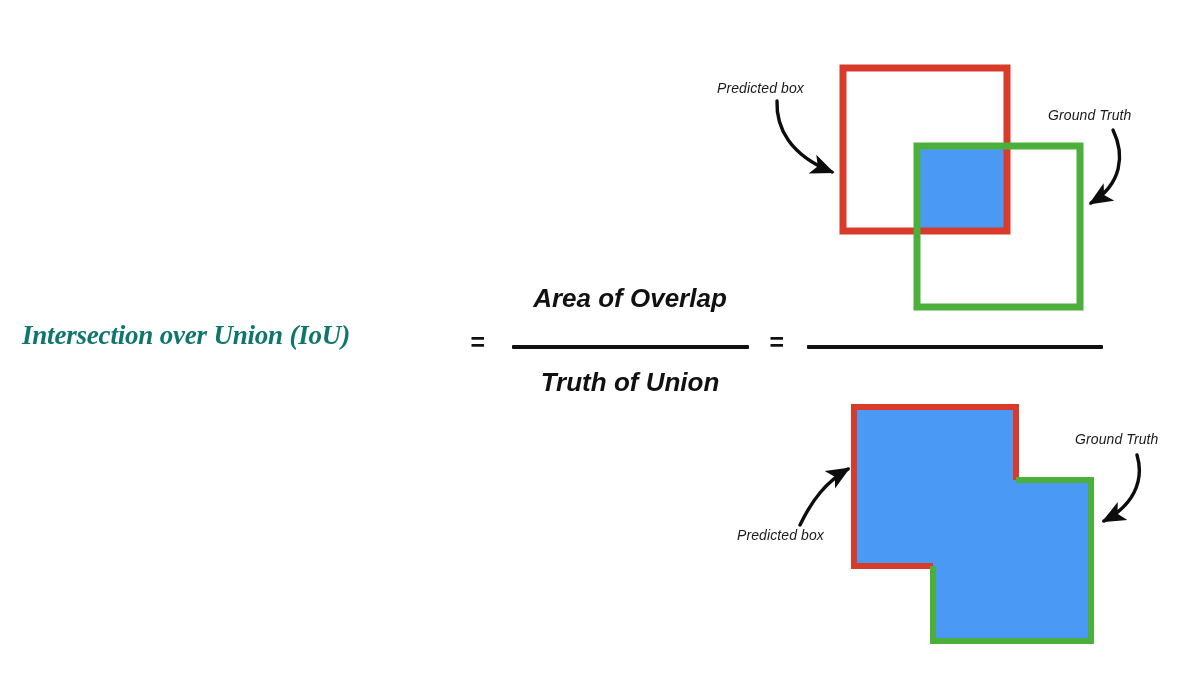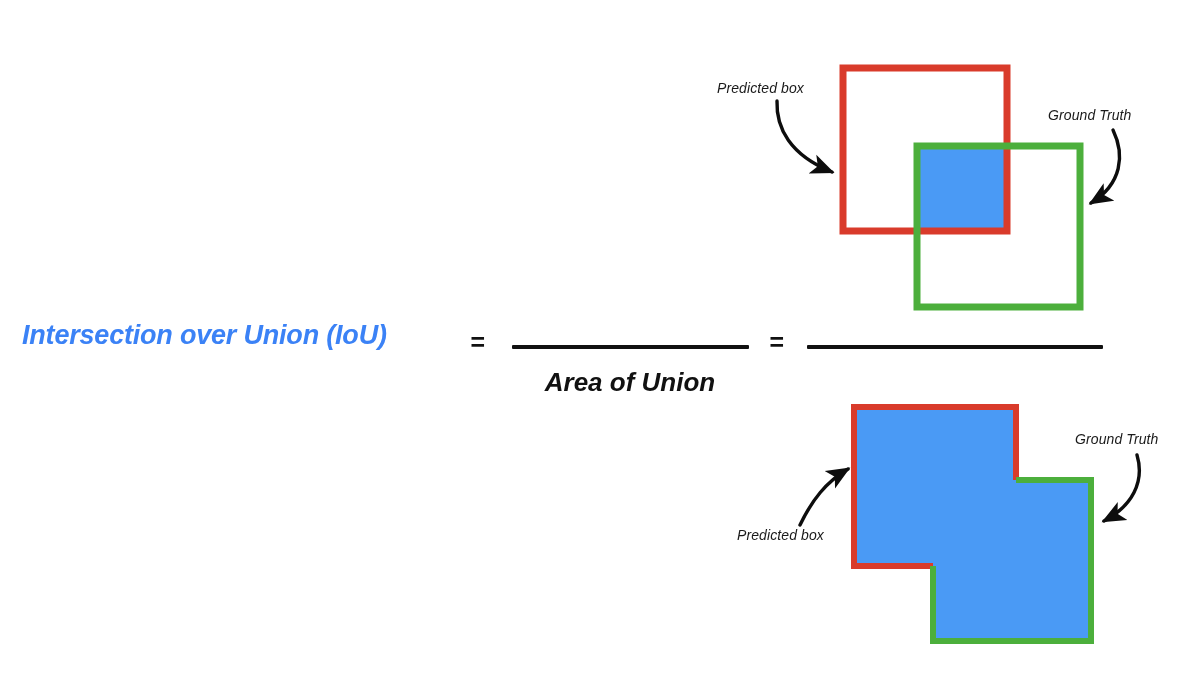--- a/index.html
+++ b/index.html
@@ -81,28 +81,29 @@
     width: 1200px;
     height: 675px;
     pointer-events: none;
   }
 </style>
 </head>
 <body style="background: rgb(255, 255, 255);">
 
 <div id="canvas">
 
-  <div class="abs formula-title" style="color: #3b82f6;">Intersection over Union (IoU)</div>
+  <div class="abs formula-title" style="color: #0f766e; font-family: Liberation Serif, serif;">Intersection over Union (IoU)</div>
 
   <div class="abs eq-sign eq-1" style="color: rgb(17, 17, 17);">=</div>
 
+  <div class="abs frac-num" style="color: rgb(17, 17, 17);">Area of Overlap</div>
 
   <div class="abs frac-bar bar-1" style="background: rgb(17, 17, 17);"></div>
 
-  <div class="abs frac-den" style="color: rgb(17, 17, 17);">Area of Union</div>
+  <div class="abs frac-den" style="color: rgb(17, 17, 17);">Truth of Union</div>
 
   <div class="abs eq-sign eq-2" style="color: rgb(17, 17, 17);">=</div>
 
   <div class="abs frac-bar bar-2" style="background: rgb(17, 17, 17);"></div>
 
   <div class="abs diag-label lbl-pred-top">Predicted box</div>
 
   <div class="abs diag-label lbl-gt-top">Ground Truth</div>
 
   <div class="abs diag-label lbl-pred-bot">Predicted box</div>

